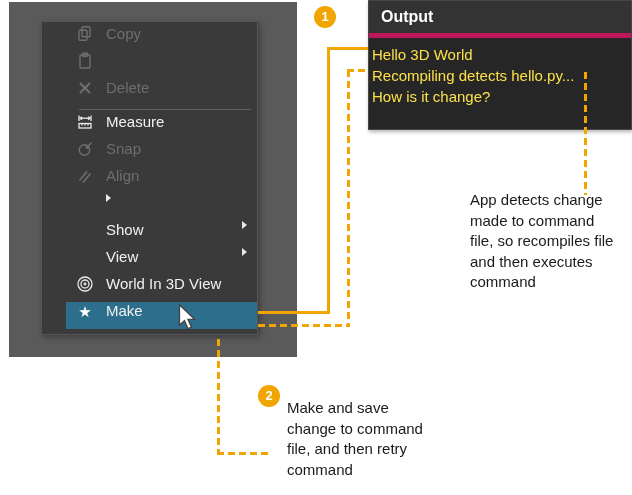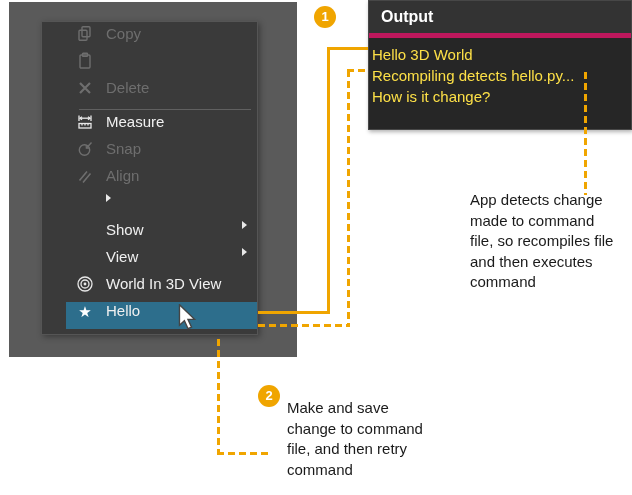--- a/index.html
+++ b/index.html
@@ -188,21 +188,21 @@
           <circle cx="9" cy="9" r="1.4" fill="currentColor" stroke="none"></circle>
         </svg>
       </span>
       <span class="mi-label">World In 3D View</span>
     </div>
 
     <div class="menu-item selected">
       <span class="mi-icon">
         <span class="star-glyph">★</span>
       </span>
-      <span class="mi-label">Hello</span>
+      <span class="mi-label">Make</span>
     </div>
 
   </div>
 
   <div class="output-panel">
     <div class="output-header">Output</div>
     <div class="output-body">
       <div class="output-line">Hello 3D World</div>
       <div class="output-line">Recompiling detects hello.py...</div>
       <div class="output-line">How is it change?</div>

